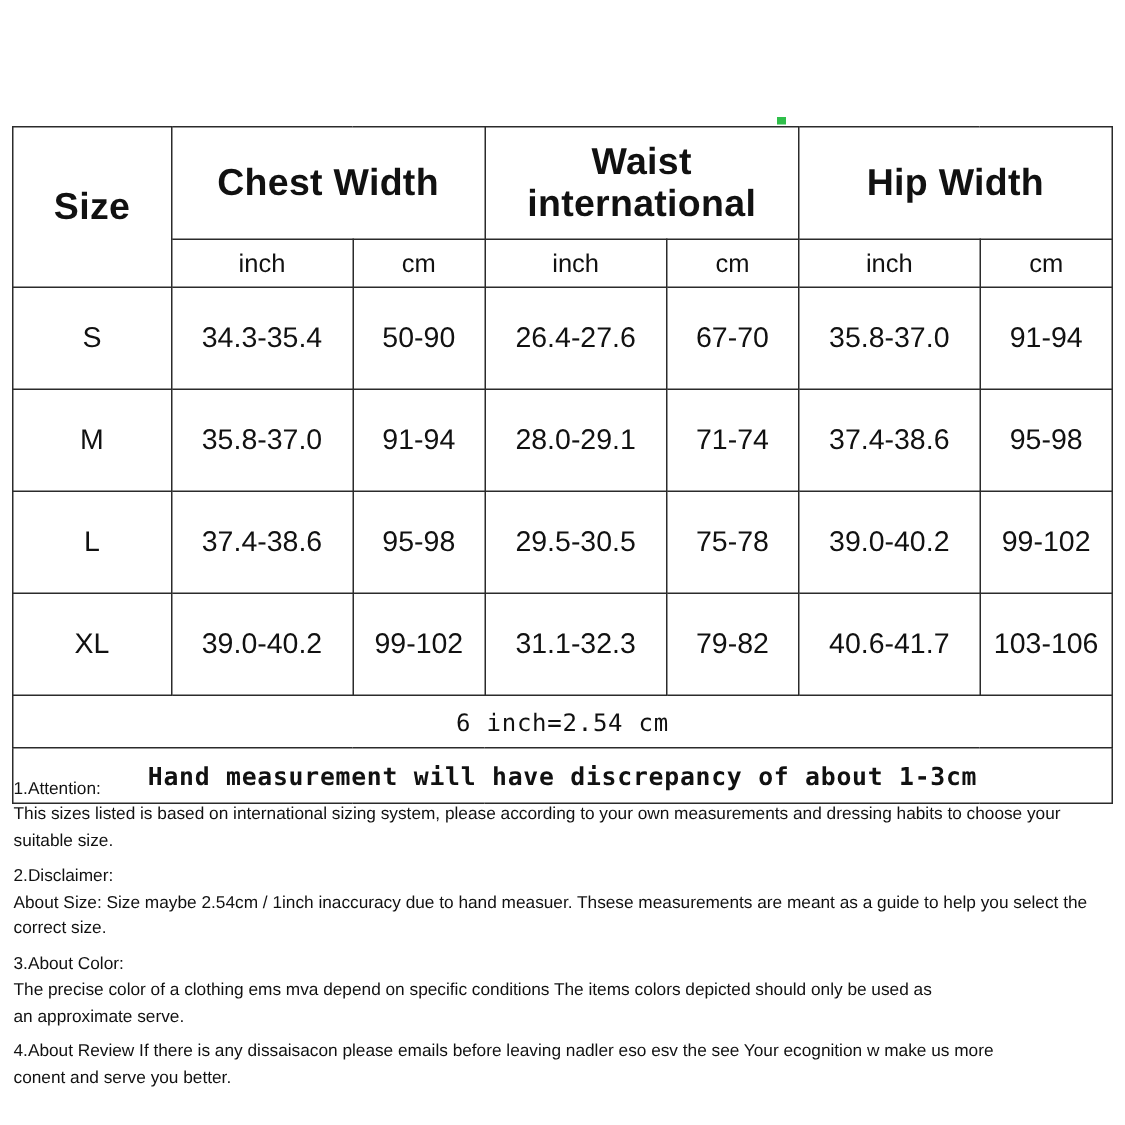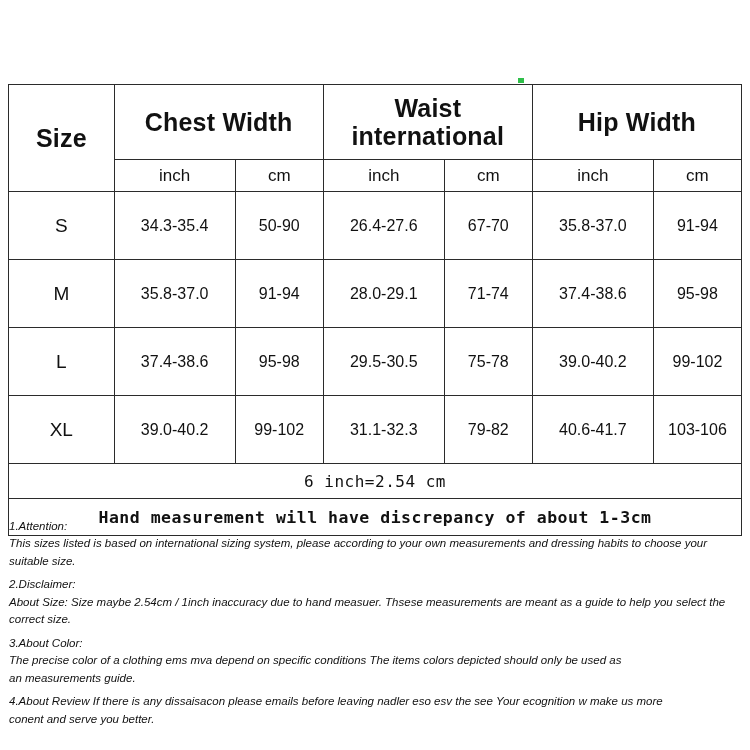--- a/index.html
+++ b/index.html
@@ -50,21 +50,21 @@
   .head-row th.size-col {
     font-size: 25px;
   }
   .unit-row td {
     background: #e3e3e3;
     font-size: 17px;
     height: 31px;
     font-weight: normal;
   }
   .data-row td {
-    font-size: 16px;
+    font-size: 19px;
     height: 67px;
     font-weight: normal;
   }
   .data-row td.size-cell {
     font-size: 19px;
   }
   .note-row td {
     height: 34px;
     font-family: "DejaVu Sans Mono", monospace;
     font-size: 16px;
@@ -79,21 +79,20 @@
     position: absolute;
     left: 9px;
     top: 518px;
     width: 740px;
     font-size: 11.5px;
     line-height: 1.52;
     color: #111111;
   }
   .footnotes p {
     margin: 0 0 0 0;
-    font-style: italic;
   }
   .fn-head {
     margin-top: 7px;
   }
   .fn-head:first-child {
     margin-top: 0;
   }
   .spacer-small {
     height: 6px;
   }
@@ -189,19 +188,19 @@
 
   <div class="footnotes">
     <p class="fn-head">1.Attention:</p>
     <p>This sizes listed is based on international sizing system, please according to your own measurements and dressing habits to choose your suitable size.</p>
     <div class="spacer-small"></div>
     <p class="fn-head">2.Disclaimer:</p>
     <p>About Size: Size maybe 2.54cm / 1inch inaccuracy due to hand measuer. Thsese measurements are meant as a guide to help you select the correct size.</p>
     <div class="spacer-small"></div>
     <p class="fn-head">3.About Color:</p>
     <p>The precise color of a clothing ems mva depend on specific conditions The items colors depicted should only be used as</p>
-    <p>an measurements guide.</p>
+    <p>an approximate serve.</p>
     <div class="spacer-small"></div>
     <p class="fn-head">4.About Review If there is any dissaisacon please emails before leaving nadler eso esv the see Your ecognition w make us more</p>
     <p>conent and serve you better.</p>
   </div>
 
 </div>
 
 </body></html>

